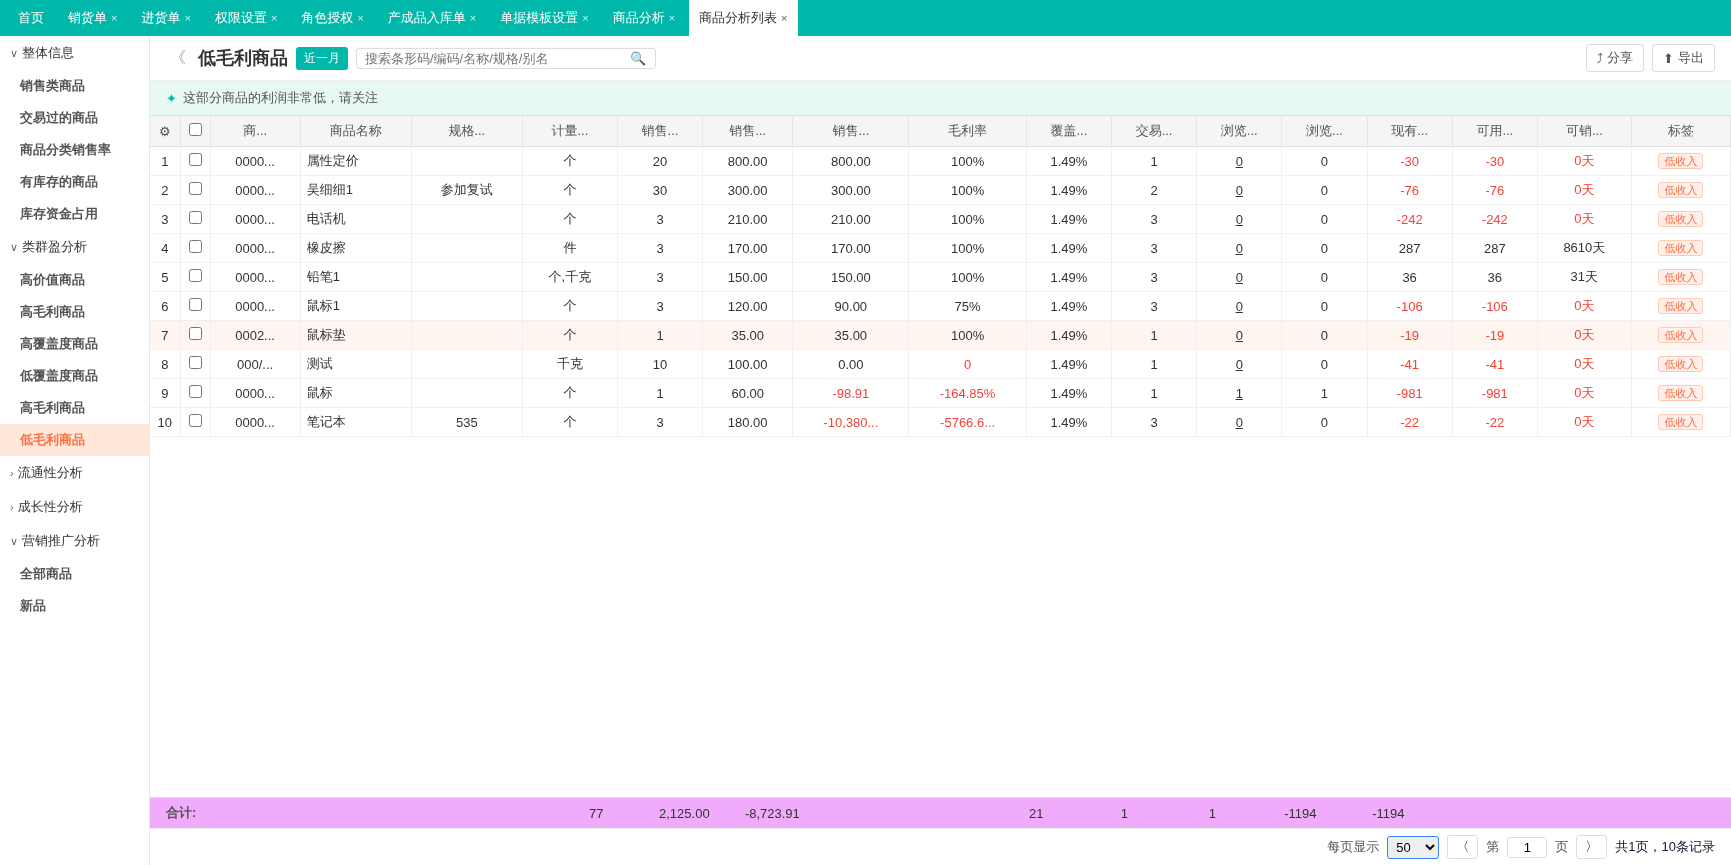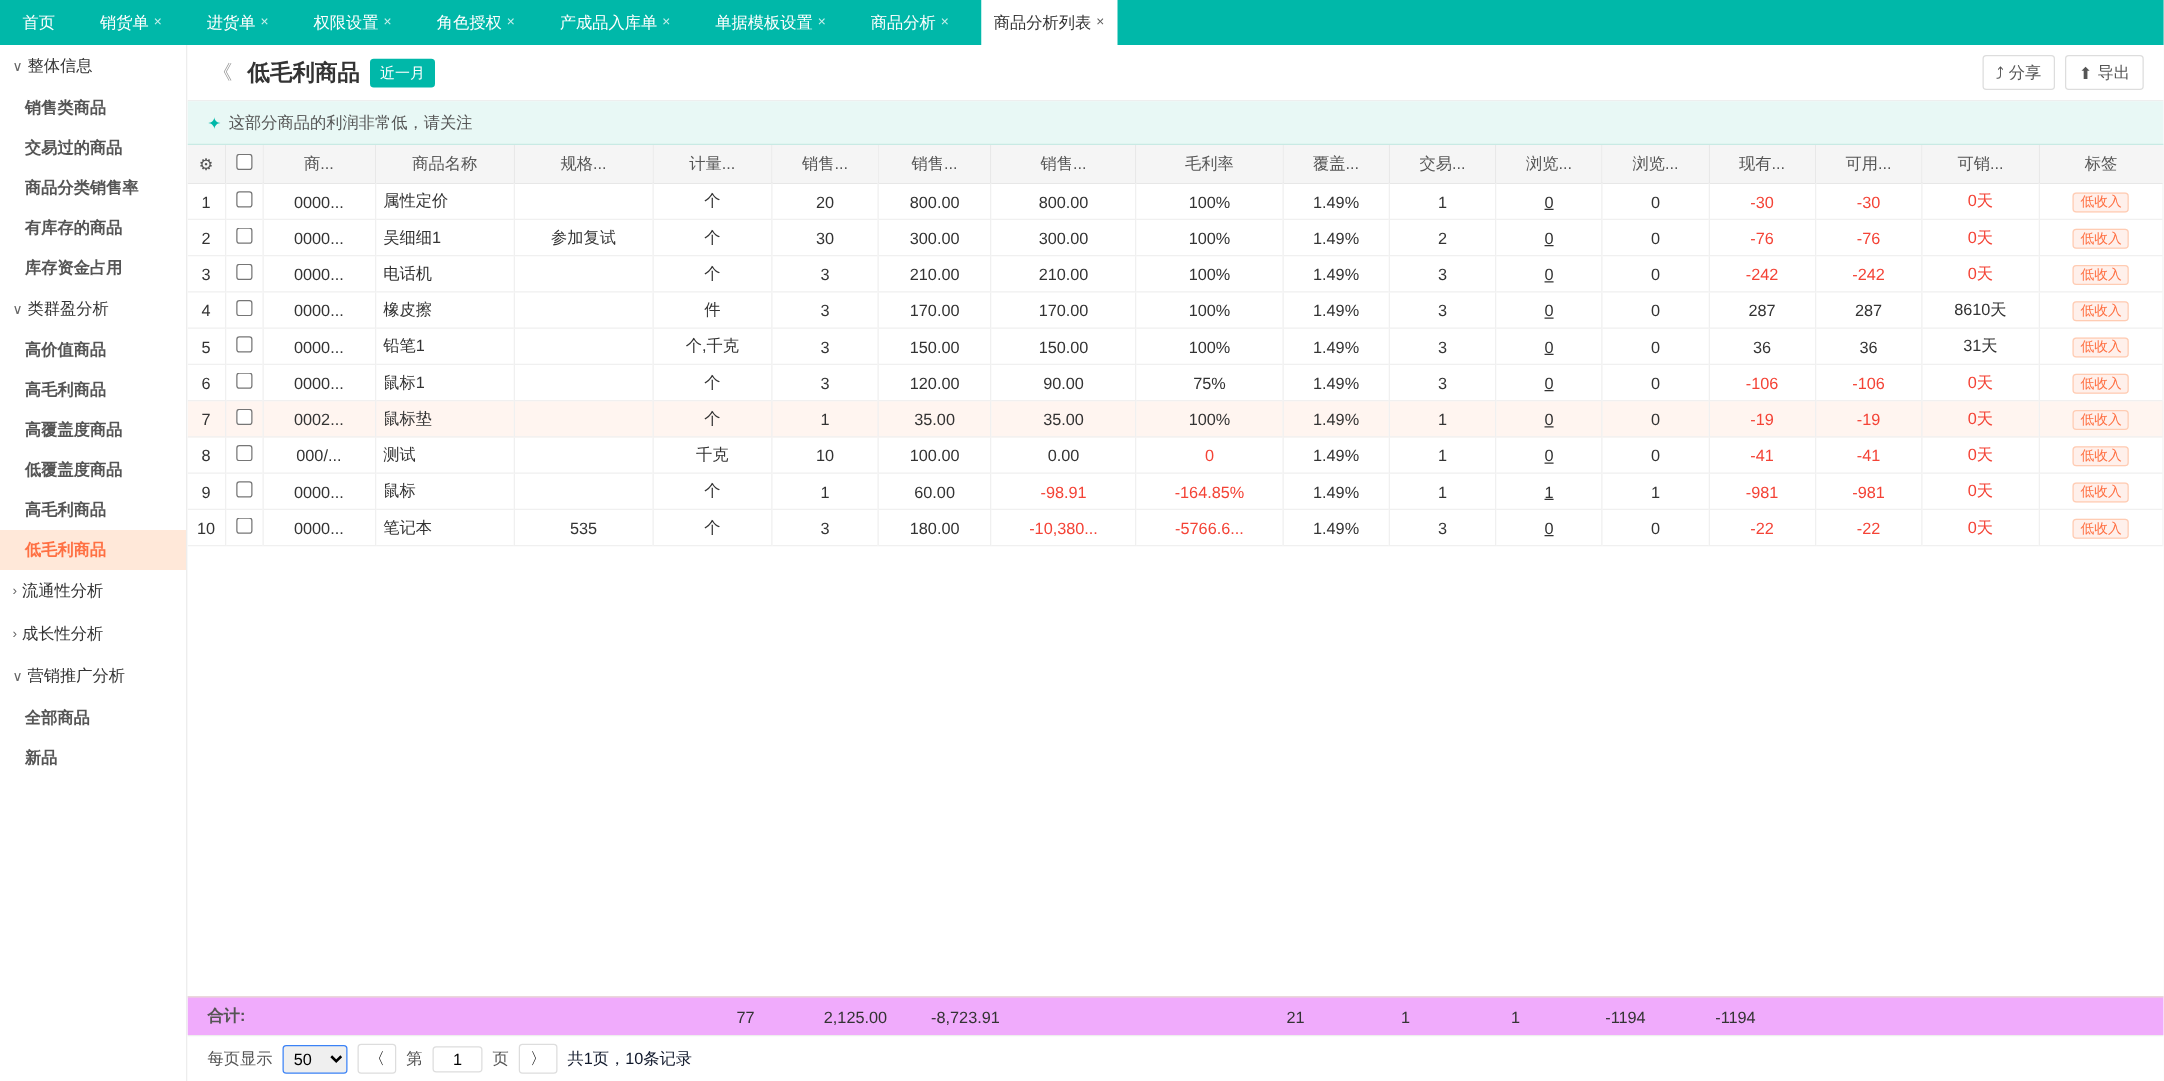--- a/index.html
+++ b/index.html
@@ -5,21 +5,21 @@
     * { box-sizing: border-box; margin: 0; padding: 0; font-family: 'Microsoft YaHei', Arial, sans-serif; font-size: 13px; }
     body { background: #f5f5f5; overflow: hidden; height: 865px; }
 
     
     .top-nav {
       background: #00b8a9;
       display: flex;
       align-items: flex-start;
       height: 36px;
       padding: 0 8px;
-      gap: 16px;
+      gap: 4px;
     }
     .top-nav .nav-item {
       color: #fff;
       padding: 0 10px;
       height: 36px;
       display: flex;
       align-items: center;
       cursor: pointer;
       font-size: 13px;
       white-space: nowrap;
@@ -205,20 +205,21 @@
       gap: 8px;
       font-size: 13px;
     }
     .footer-label { color: #555; font-weight: bold; }
     .footer-cell { min-width: 80px; text-align: center; color: #333; }
 
     
     .pagination {
       display: flex;
       align-items: center;
+      justify-content: flex-end;
       padding: 6px 16px;
       background: #fff;
       border-top: 1px solid #eee;
       gap: 8px;
       font-size: 13px;
       color: #555;
     }
     .pagination-info { color: #0f172a; }
     .page-size-select {
       border: 1px solid #3b82f6;
@@ -307,20 +308,24 @@
     <div class="sidebar-item">全部商品</div>
     <div class="sidebar-item">新品</div>
   </aside>
 
   <div class="content-area">
 
     <div class="page-header">
       <button class="collapse-btn">《</button>
       <h1 class="page-title">低毛利商品</h1>
       <button class="btn-period">近一月</button>
+      <div class="search-box">
+        <input type="text" placeholder="搜索条形码/编码/名称/规格/别名" style="">
+        <span style="color:#aaa;">🔍</span>
+      </div>
       <div class="header-actions">
         <button class="btn-action">
           <span>⤴</span>
           <span>分享</span>
         </button>
         <button class="btn-action">
           <span>⬆</span>
           <span>导出</span>
         </button>
       </div>

